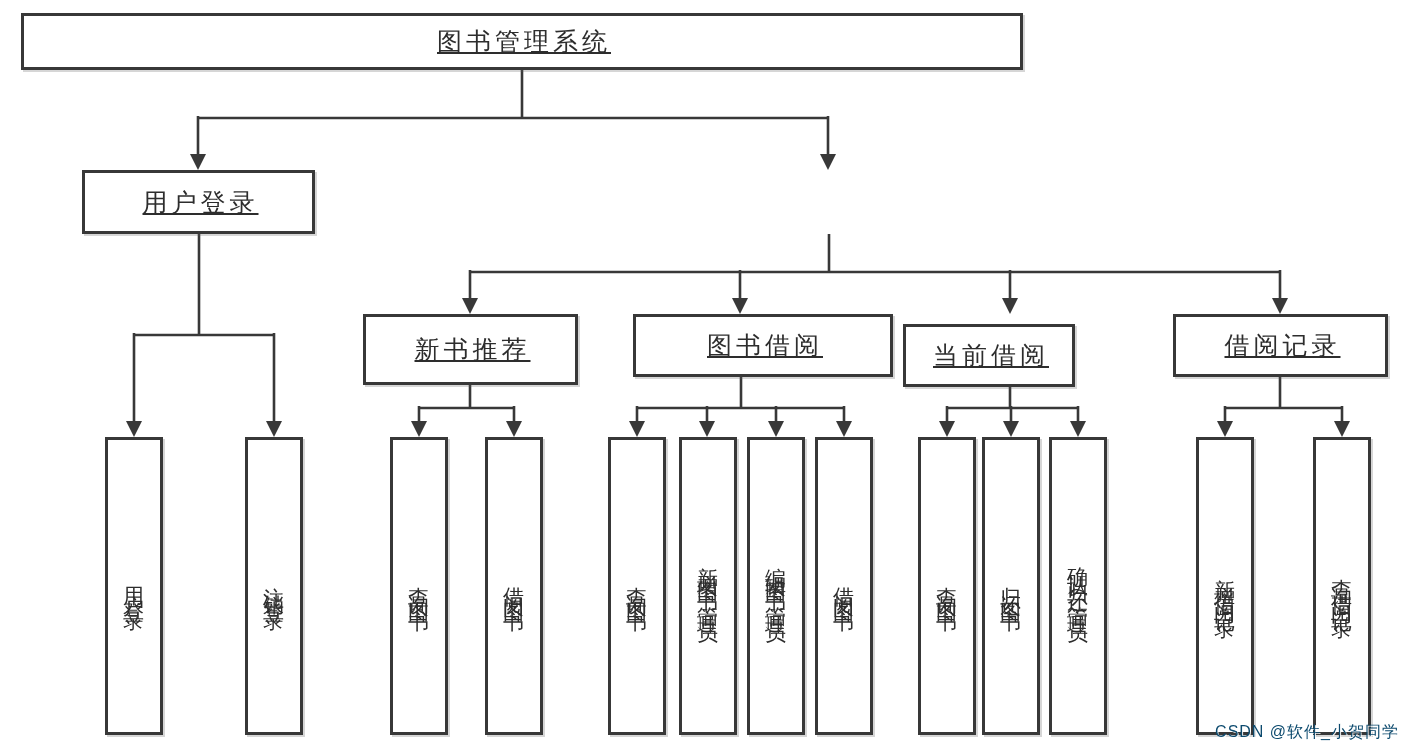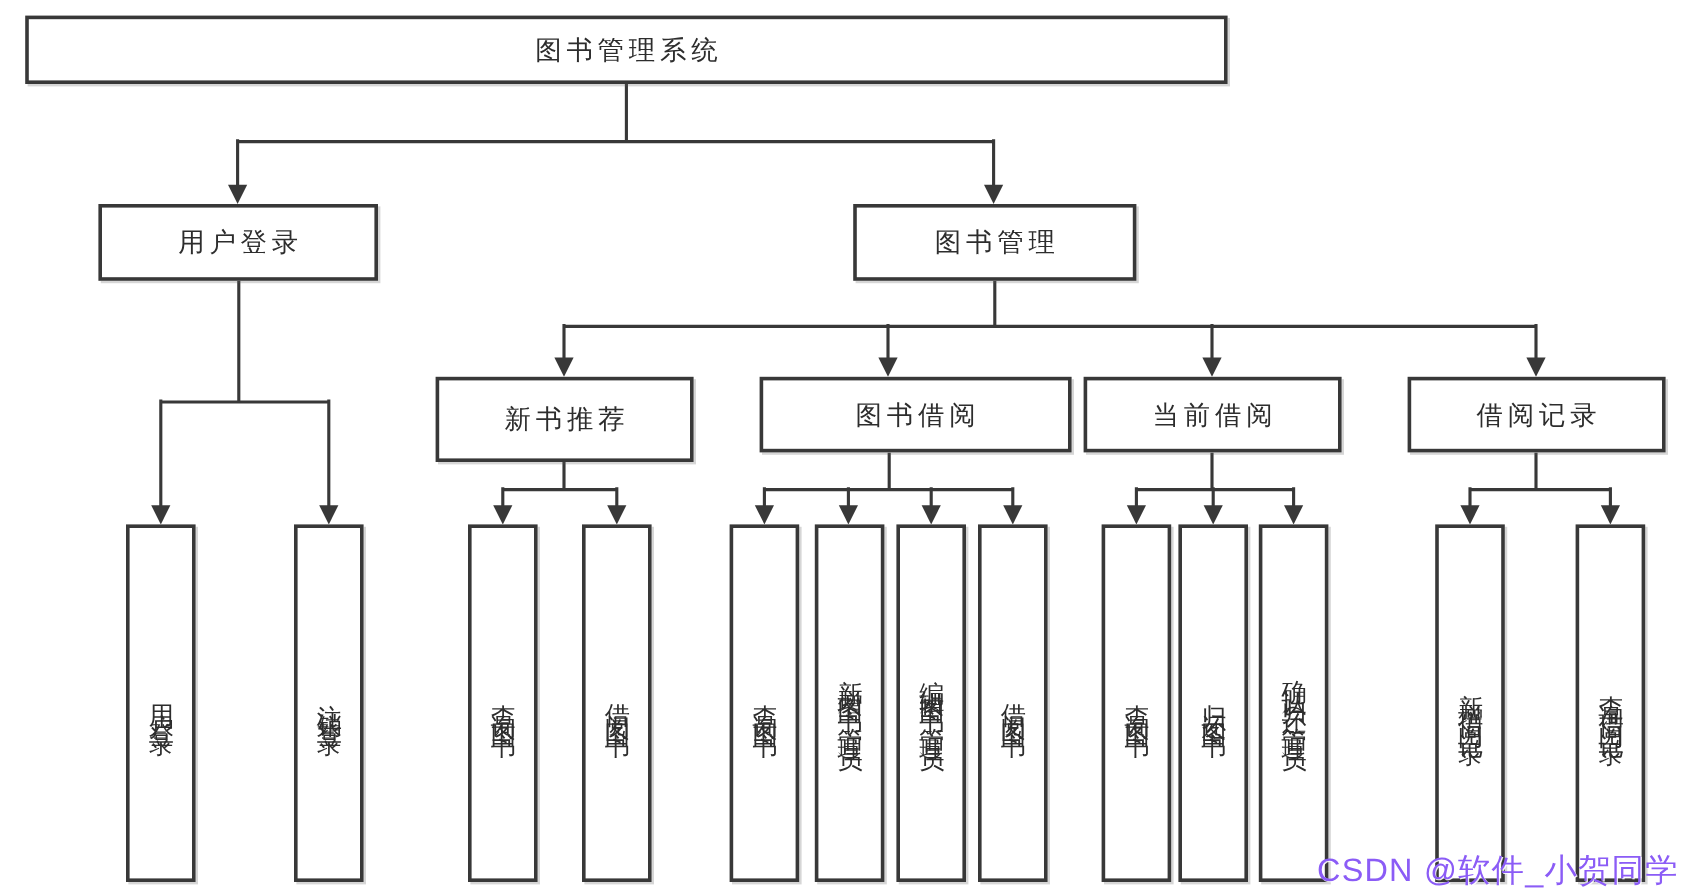--- a/index.html
+++ b/index.html
@@ -36,45 +36,46 @@
     box-sizing: border-box;
     background: #ffffff;
     border: 3px solid #383838;
     box-shadow: 2px 2px 0 rgba(90, 90, 90, 0.25);
     display: flex;
     align-items: center;
     justify-content: center;
     color: #2d2d2d;
   }
   .hbox {
-    font-size: 22px;
+    font-size: 25px;
     letter-spacing: 4px;
     white-space: nowrap;
+    text-decoration: underline;
   }
   .hbox .node-label {
     padding-left: 4px; 
   }
   .vbox {
     width: 58px;
     top: 437px;
     height: 298px;
     writing-mode: vertical-rl;
     text-orientation: mixed;
     font-size: 21px;
     letter-spacing: 8px;
     line-height: 1;
   }
   .watermark {
     position: absolute;
     right: 6px;
     bottom: 4px;
-    font-size: 27px;
+    font-size: 16px;
     font-weight: 500;
     letter-spacing: 1px;
-    color: #8b5cf6;
+    color: #0c4a6e;
     text-shadow: 1px 1px 0 rgba(255,255,255,0.9);
     white-space: nowrap;
   }
 </style>
 </head>
 <body>
 
 <div class="canvas">
 
   <svg class="connectors" viewBox="0 0 1405 747">
@@ -110,31 +111,28 @@
     </g>
   </svg>
 
   <div class="node hbox" style="left:21px; top:13px; width:1002px; height:57px">
     <span class="node-label">图书管理系统</span>
   </div>
 
   <div class="node hbox" style="left:82px; top:170px; width:233px; height:64px">
     <span class="node-label">用户登录</span>
   </div>
-  <div class="node hbox" style="left:711px; top:170px; width:236px; height:64px">
-    <span class="node-label">图书管理</span>
-  </div>
 
   <div class="node hbox" style="left:363px; top:314px; width:215px; height:71px">
     <span class="node-label">新书推荐</span>
   </div>
   <div class="node hbox" style="left:633px; top:314px; width:260px; height:63px">
     <span class="node-label">图书借阅</span>
   </div>
-  <div class="node hbox" style="left:903px; top:314px; width:215px; height:63px">
+  <div class="node hbox" style="left:903px; top:324px; width:172px; height:63px">
     <span class="node-label">当前借阅</span>
   </div>
   <div class="node hbox" style="left:1173px; top:314px; width:215px; height:63px">
     <span class="node-label">借阅记录</span>
   </div>
 
   <div class="node vbox" style="left:105px">
     <span>用户登录</span>
   </div>
   <div class="node vbox" style="left:245px">

